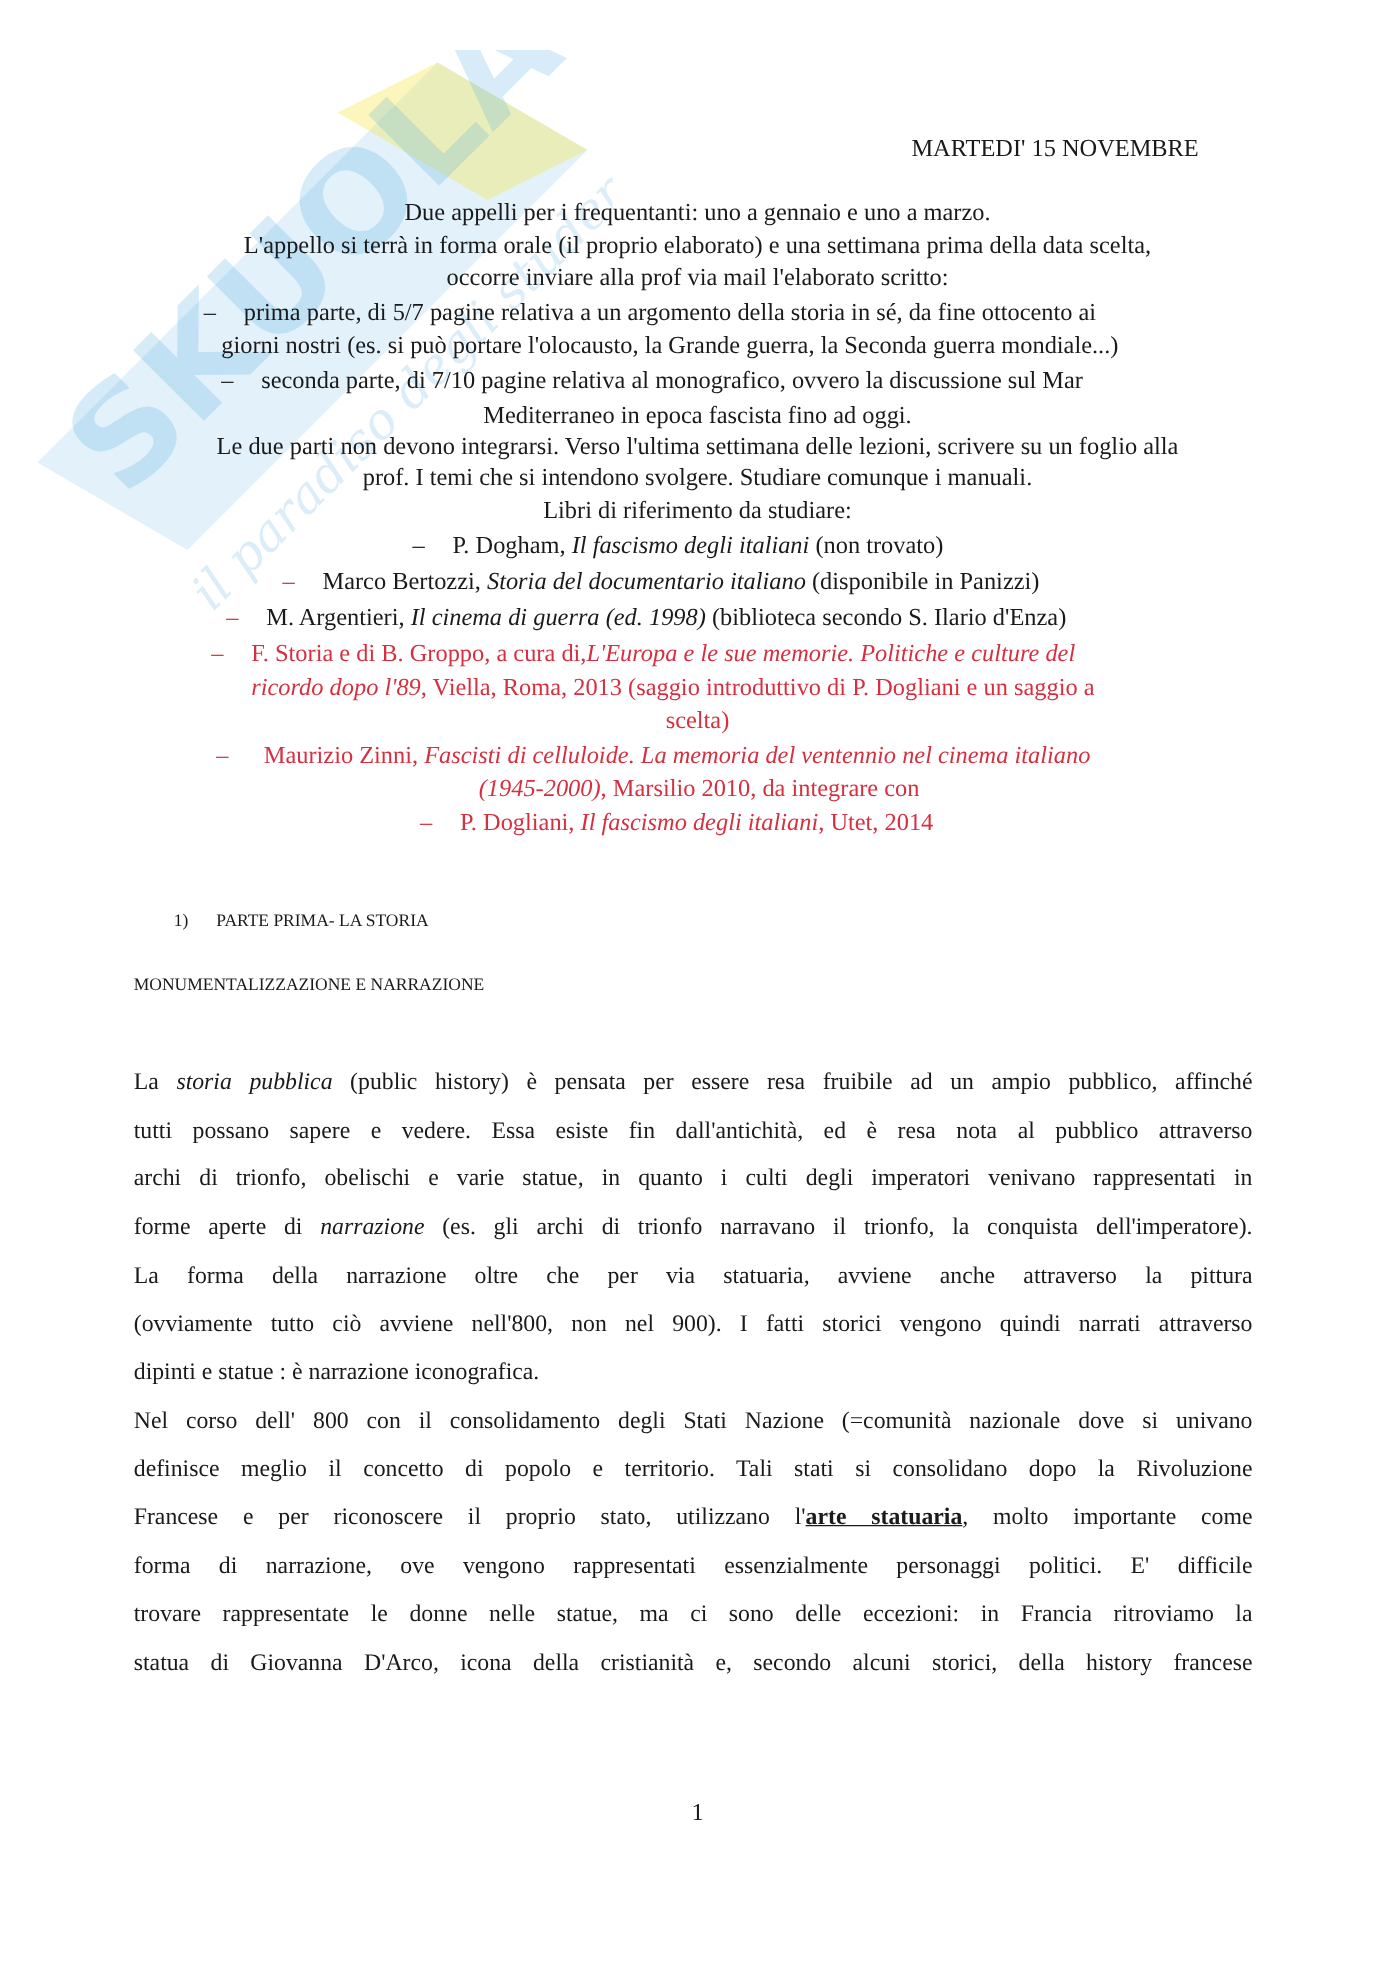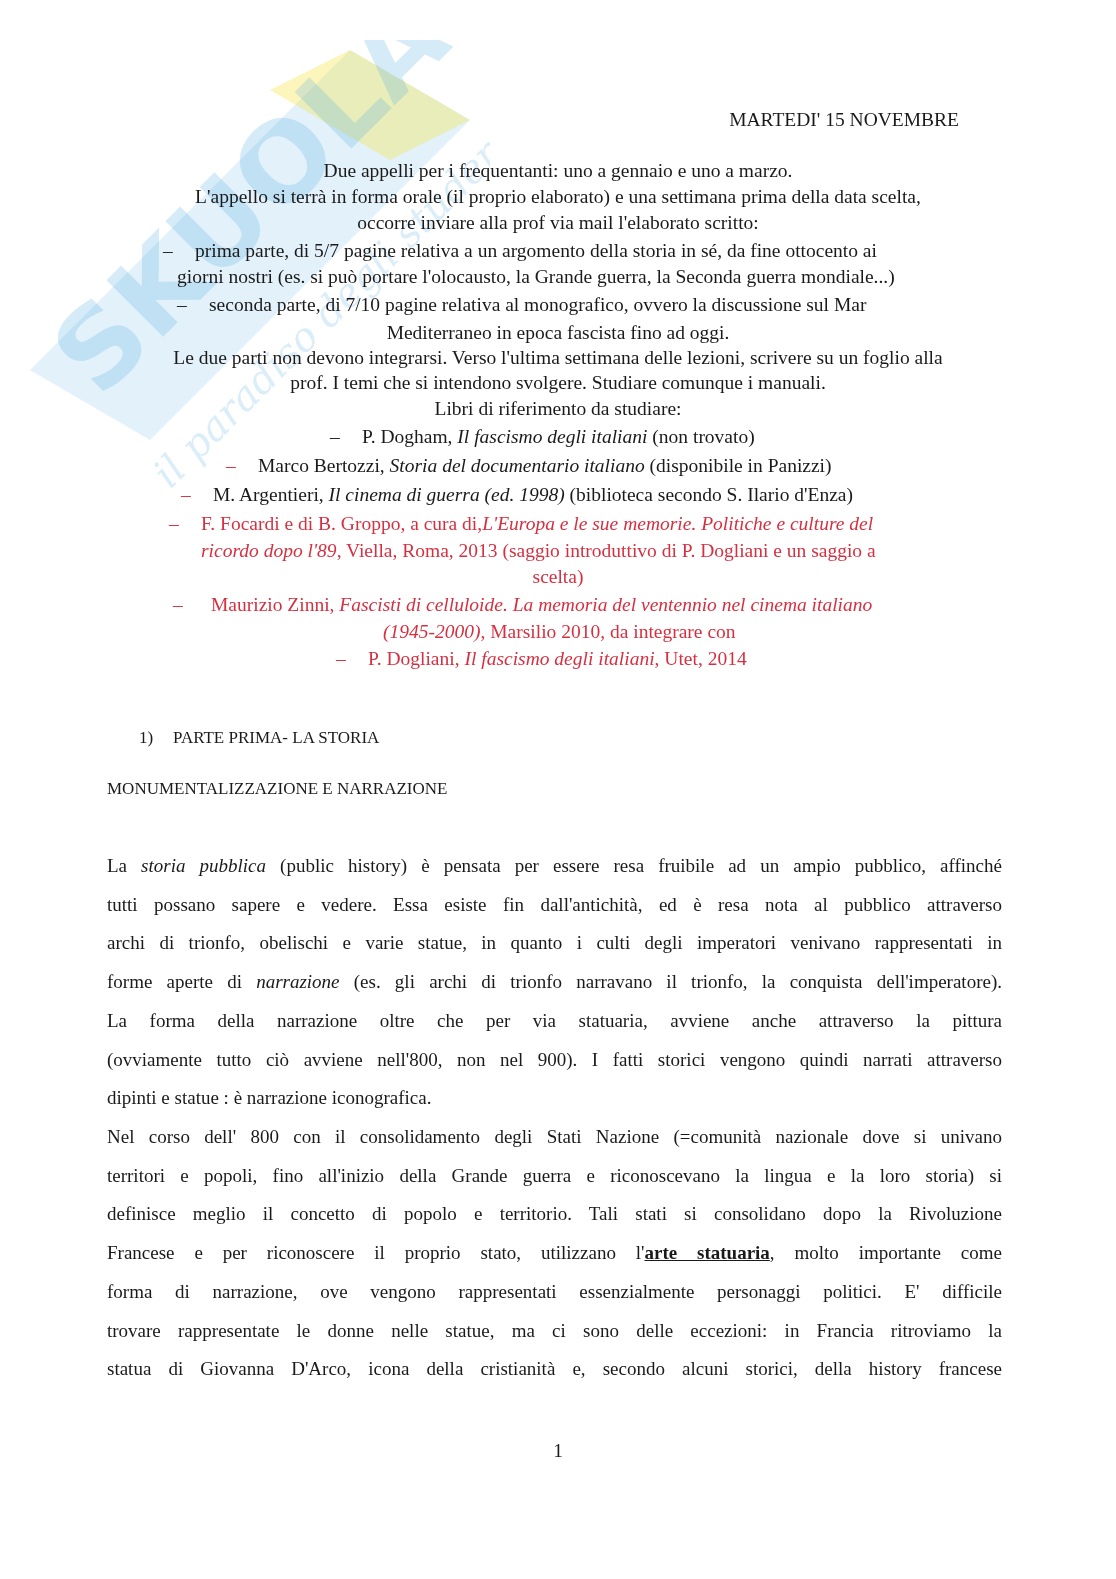--- a/index.html
+++ b/index.html
@@ -5,21 +5,21 @@
   html, body { margin: 0; padding: 0; background: #ffffff; }
   body { width: 1116px; height: 1579px; position: relative; overflow: hidden;
          font-family: "Liberation Serif", "DejaVu Serif", serif; color: #1a1a1a; }
   .watermark { position: absolute; left: 20px; top: 40px; width: 470px; height: 470px; pointer-events: none; }
   .page { position: absolute; left: 0; top: 0; width: 1072px; height: 1579px; text-decoration: underline; }
   .line { position: absolute; font-size: 19.5px; line-height: 26px; white-space: nowrap; }
   .center { left: 0; width: 1116px; text-align: center; }
   .red { color: #d63040; }
   .dash { display: inline-block; width: 32px; }
   .date { right: 113px; top: 107px; font-size: 19.5px; }
-  .heading { font-size: 17px; }
+  .heading { font-size: 14px; }
   .body-p { position: absolute; left: 107px; width: 895px; font-size: 19px; line-height: 38.7px; text-align: justify; text-align-last: justify; }
   .u-bold { font-weight: bold; text-decoration: underline; margin-top: 34px; }
   .page-num { position: absolute; left: 0; width: 1116px; text-align: center; top: 1440px; font-size: 19.5px; }
 </style>
 </head>
 <body>
 
 <svg class="watermark" viewBox="0 0 470 470">
   <polygon points="10,330 330,10 450,80 130,400" fill="#4aa8e0" opacity="0.16"></polygon>
   <polygon points="250,50 330,10 450,80 370,120" fill="#f5e642" opacity="0.35"></polygon>
@@ -53,21 +53,21 @@
     <span class="dash">–</span><span>P. Dogham, </span><i>Il fascismo degli italiani</i><span> (non trovato)</span>
   </div>
   <div class="line" style="top:453px; left:226px">
     <span class="dash red">–</span><span>Marco Bertozzi, </span><i>Storia del documentario italiano</i><span> (disponibile in Panizzi)</span>
   </div>
   <div class="line" style="top:482px; left:181px">
     <span class="dash red">–</span><span>M. Argentieri, </span><i>Il cinema di guerra (ed. 1998)</i><span> (biblioteca secondo S. Ilario d'Enza)</span>
   </div>
 
   <div class="line red" style="top:511px; left:169px">
-    <span class="dash">–</span><span>F. Focardi e di B. Groppo, a cura di,</span><i>L'Europa e le sue memorie. Politiche e culture del</i>
+    <span class="dash">–</span><span>F. Storia e di B. Groppo, a cura di,</span><i>L'Europa e le sue memorie. Politiche e culture del</i>
   </div>
   <div class="line red" style="top:538px; left:201px">
     <i>ricordo dopo l'89</i><span>, Viella, Roma, 2013 (saggio introduttivo di P. Dogliani e un saggio a</span>
   </div>
   <div class="line center red" style="top:564px">scelta)</div>
 
   <div class="line red" style="top:592px; left:173px">
     <span class="dash" style="width:38px">–</span><span>Maurizio Zinni, </span><i>Fascisti di celluloide. La memoria del ventennio nel cinema italiano</i>
   </div>
   <div class="line red" style="top:619px; left:383px">
@@ -87,21 +87,20 @@
     <div>tutti possano sapere e vedere. Essa esiste fin dall'antichità, ed è resa nota al pubblico attraverso</div>
     <div>archi di trionfo, obelischi e varie statue, in quanto i culti degli imperatori venivano rappresentati in</div>
     <div><span>forme aperte di </span><i>narrazione</i><span> (es. gli archi di trionfo narravano il trionfo, la conquista dell'imperatore).</span></div>
     <div>La forma della narrazione oltre che per via statuaria, avviene anche attraverso la pittura</div>
     <div>(ovviamente tutto ciò avviene nell'800, non nel 900). I fatti storici vengono quindi narrati attraverso</div>
     <div style="text-align-last:left">dipinti e statue : è narrazione iconografica.</div>
   </div>
 
   <div class="body-p" style="top:1118px">
     <div>Nel corso dell' 800 con il consolidamento degli Stati Nazione (=comunità nazionale dove si univano</div>
-    <div>territori e popoli, fino all'inizio della Grande guerra e riconoscevano la lingua e la loro storia) si</div>
     <div>definisce meglio il concetto di popolo e territorio. Tali stati si consolidano dopo la Rivoluzione</div>
     <div><span>Francese e per riconoscere il proprio stato, utilizzano l'</span><span class="u-bold">arte statuaria</span><span>, molto importante come</span></div>
     <div>forma di narrazione, ove vengono rappresentati essenzialmente personaggi politici. E' difficile</div>
     <div>trovare rappresentate le donne nelle statue, ma ci sono delle eccezioni: in Francia ritroviamo la</div>
     <div>statua di Giovanna D'Arco, icona della cristianità e, secondo alcuni storici, della history francese</div>
   </div>
 
   <div class="page-num">1</div>
 </div>
 

